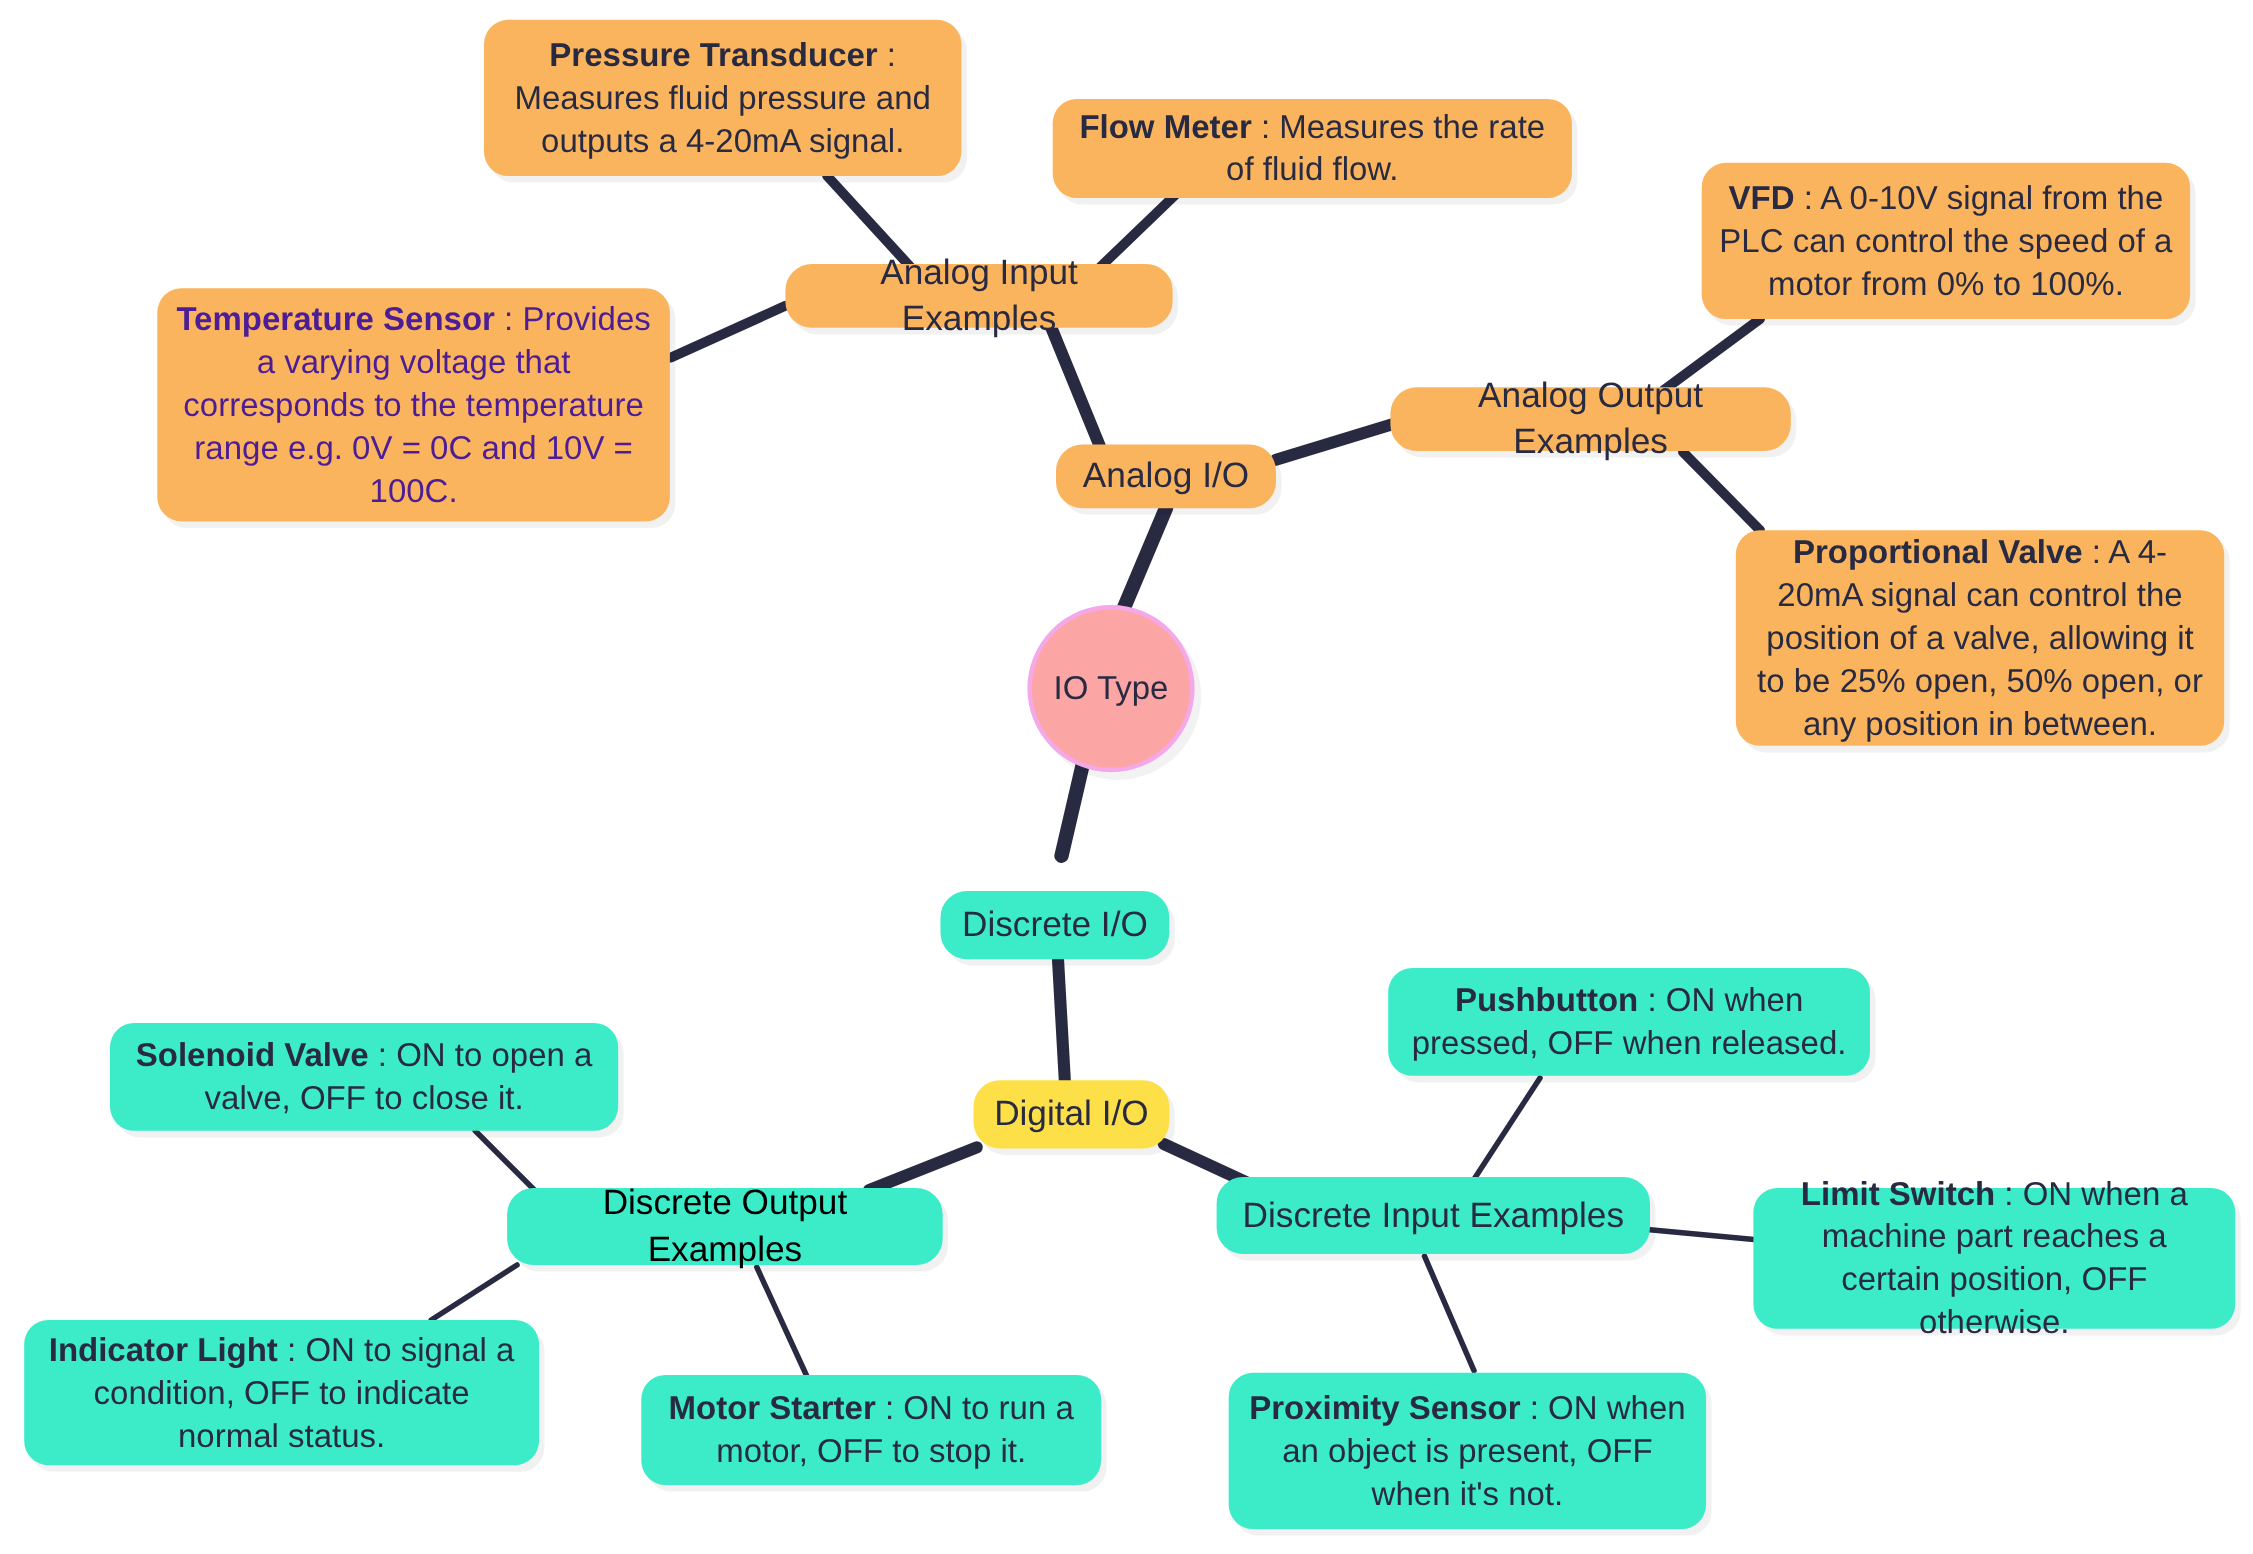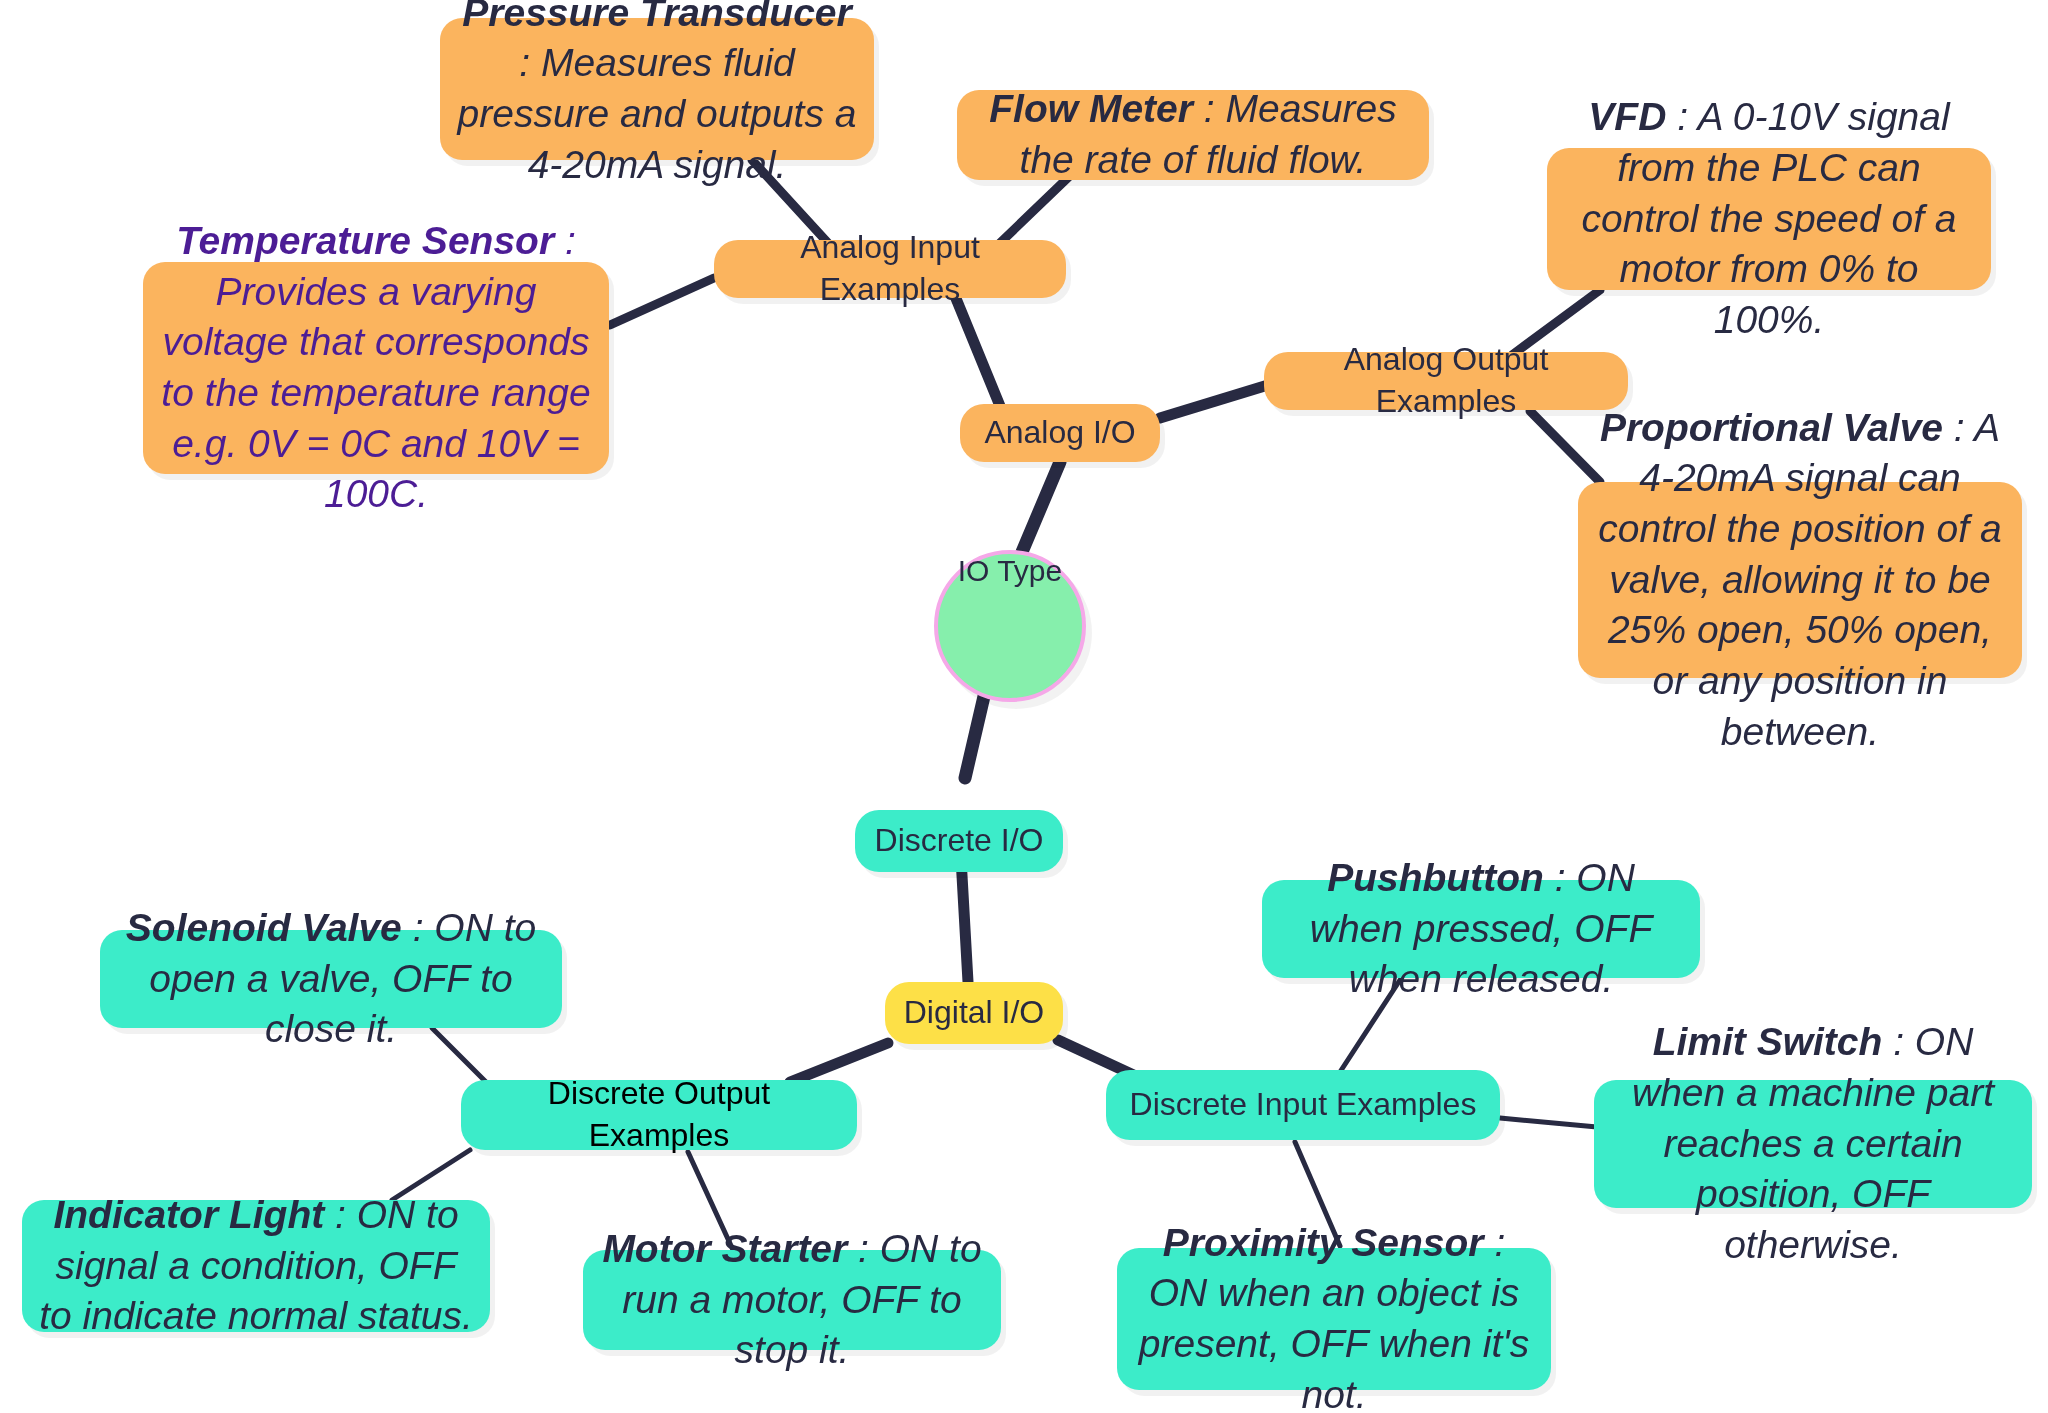--- a/index.html
+++ b/index.html
@@ -33,29 +33,29 @@
     color: #282a42;
     border-radius: 22px;
     box-shadow: 5px 6px 0 rgba(0,0,0,0.055);
     line-height: 1.30;
     padding: 6px 14px;
     z-index: 3;
   }
   .node .txt { display: block; width: 100%; }
   .orange { background: #fbb45e; }
   .teal   { background: #3cecc9; }
-  .leaf   { font-size: 39px; font-style: italic; }
+  .leaf   { font-size: 30px; }
   .branch { font-size: 32px; border-radius: 24px; }
   .root {
     position: absolute;
-    background: #86efac;
+    background: #fca5a5;
     border: 4px solid #1d4ed8;
     border-radius: 50%;
     display: flex;
-    align-items: flex-start;
+    align-items: center;
     justify-content: center;
     font-size: 30px;
     color: #282a42;
     box-shadow: 6px 7px 0 rgba(0,0,0,0.05);
     z-index: 4;
   }
   b { font-weight: 700; }
 </style>
 </head>
 <body>

